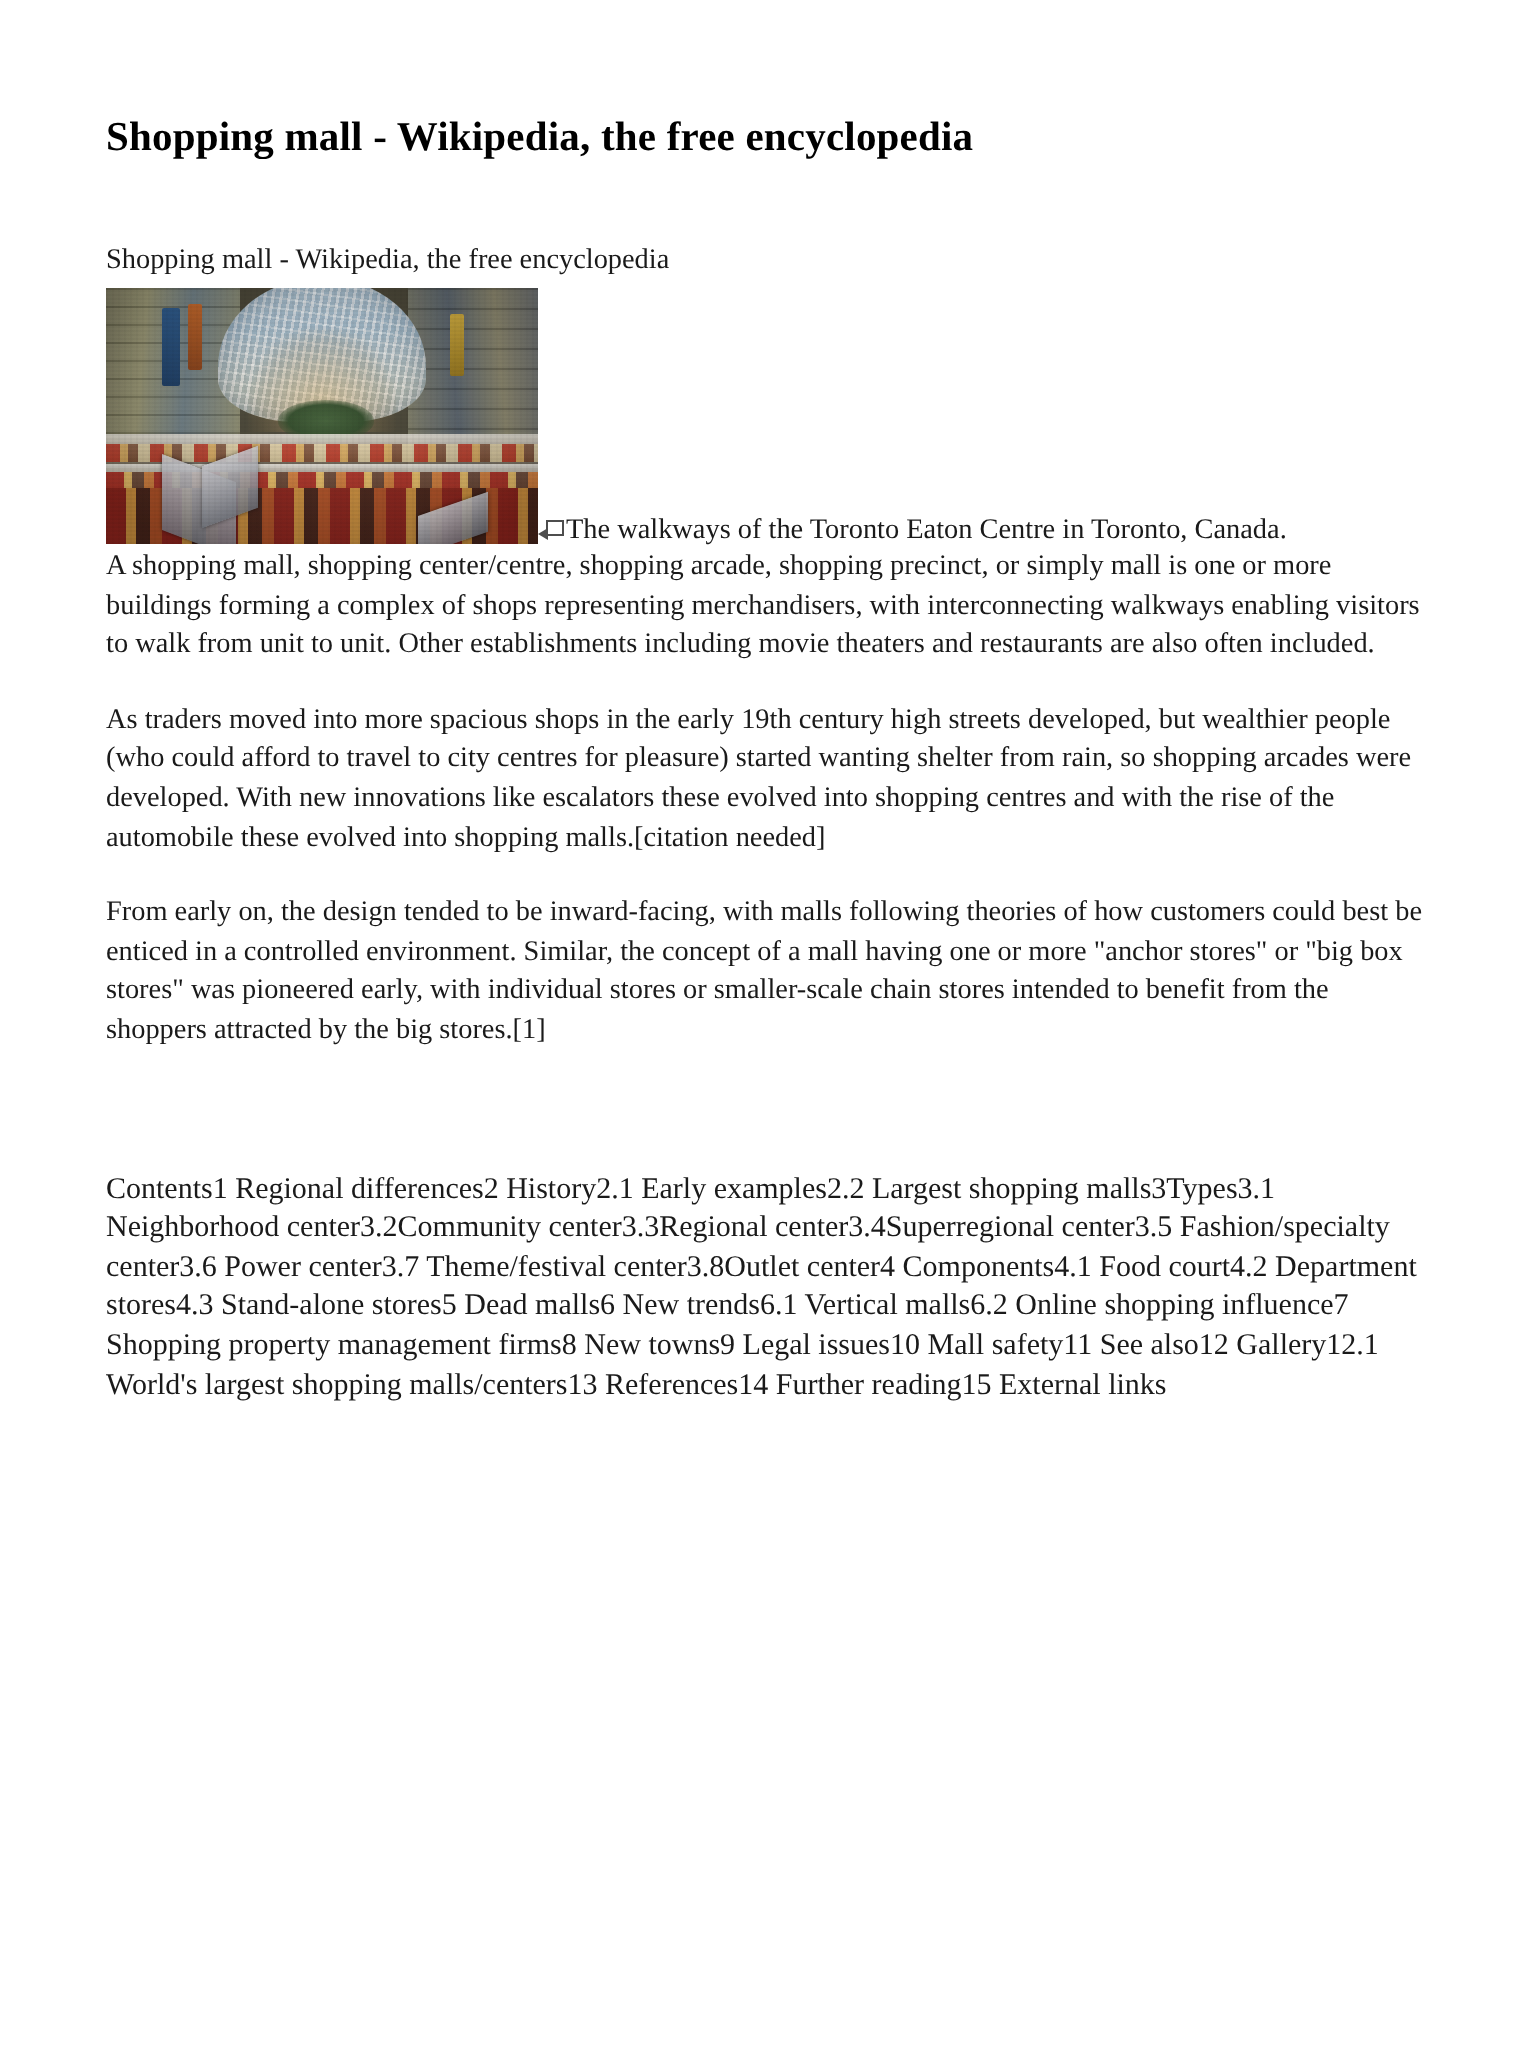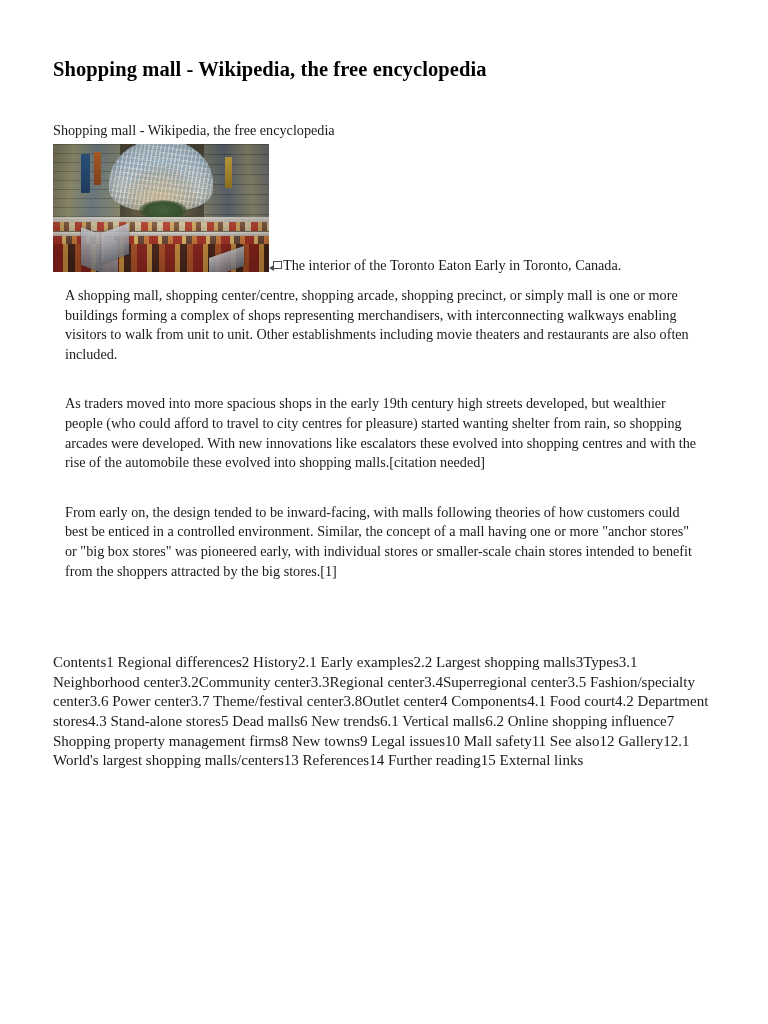--- a/index.html
+++ b/index.html
@@ -260,21 +260,21 @@
   
   .body-text {
     clear: none;
     font-size: 14.2px;
     line-height: 19.6px;
     color: #1a1a1a;
     margin: 0;
     text-align: left;
   }
   .para {
-    margin: 12px;
+    margin: 0;
     padding-top: 18px;
   }
   .para-first {
     padding-top: 0;
   }
   .toc-block {
     margin: 0;
     padding-top: 60px;
     font-size: 15px;
     line-height: 19.6px;
@@ -312,21 +312,21 @@
         <div class="ph-escalator-2"></div>
         <div class="ph-escalator-3"></div>
         <div class="ph-grain"></div>
         <div class="ph-vignette"></div>
       </div>
 
       <div class="caption-row">
         <span class="enlarge-icon">
           <span class="ei-box"></span>
           <span class="ei-arrow"></span>
-        </span><span>The interior of the Toronto Eaton Early in Toronto, Canada.</span>
+        </span><span>The walkways of the Toronto Eaton Centre in Toronto, Canada.</span>
       </div>
 
       <div class="body-text para para-first">A shopping mall, shopping center/centre, shopping arcade, shopping precinct, or simply mall is one or more buildings forming a complex of shops representing merchandisers, with interconnecting walkways enabling visitors to walk from unit to unit. Other establishments including movie theaters and restaurants are also often included.</div>
 
     </div>
 
     <div class="body-text para">As traders moved into more spacious shops in the early 19th century high streets developed, but wealthier people (who could afford to travel to city centres for pleasure) started wanting shelter from rain, so shopping arcades were developed. With new innovations like escalators these evolved into shopping centres and with the rise of the automobile these evolved into shopping malls.[citation needed]</div>
 
     <div class="body-text para">From early on, the design tended to be inward-facing, with malls following theories of how customers could best be enticed in a controlled environment. Similar, the concept of a mall having one or more "anchor stores" or "big box stores" was pioneered early, with individual stores or smaller-scale chain stores intended to benefit from the shoppers attracted by the big stores.[1]</div>
 

